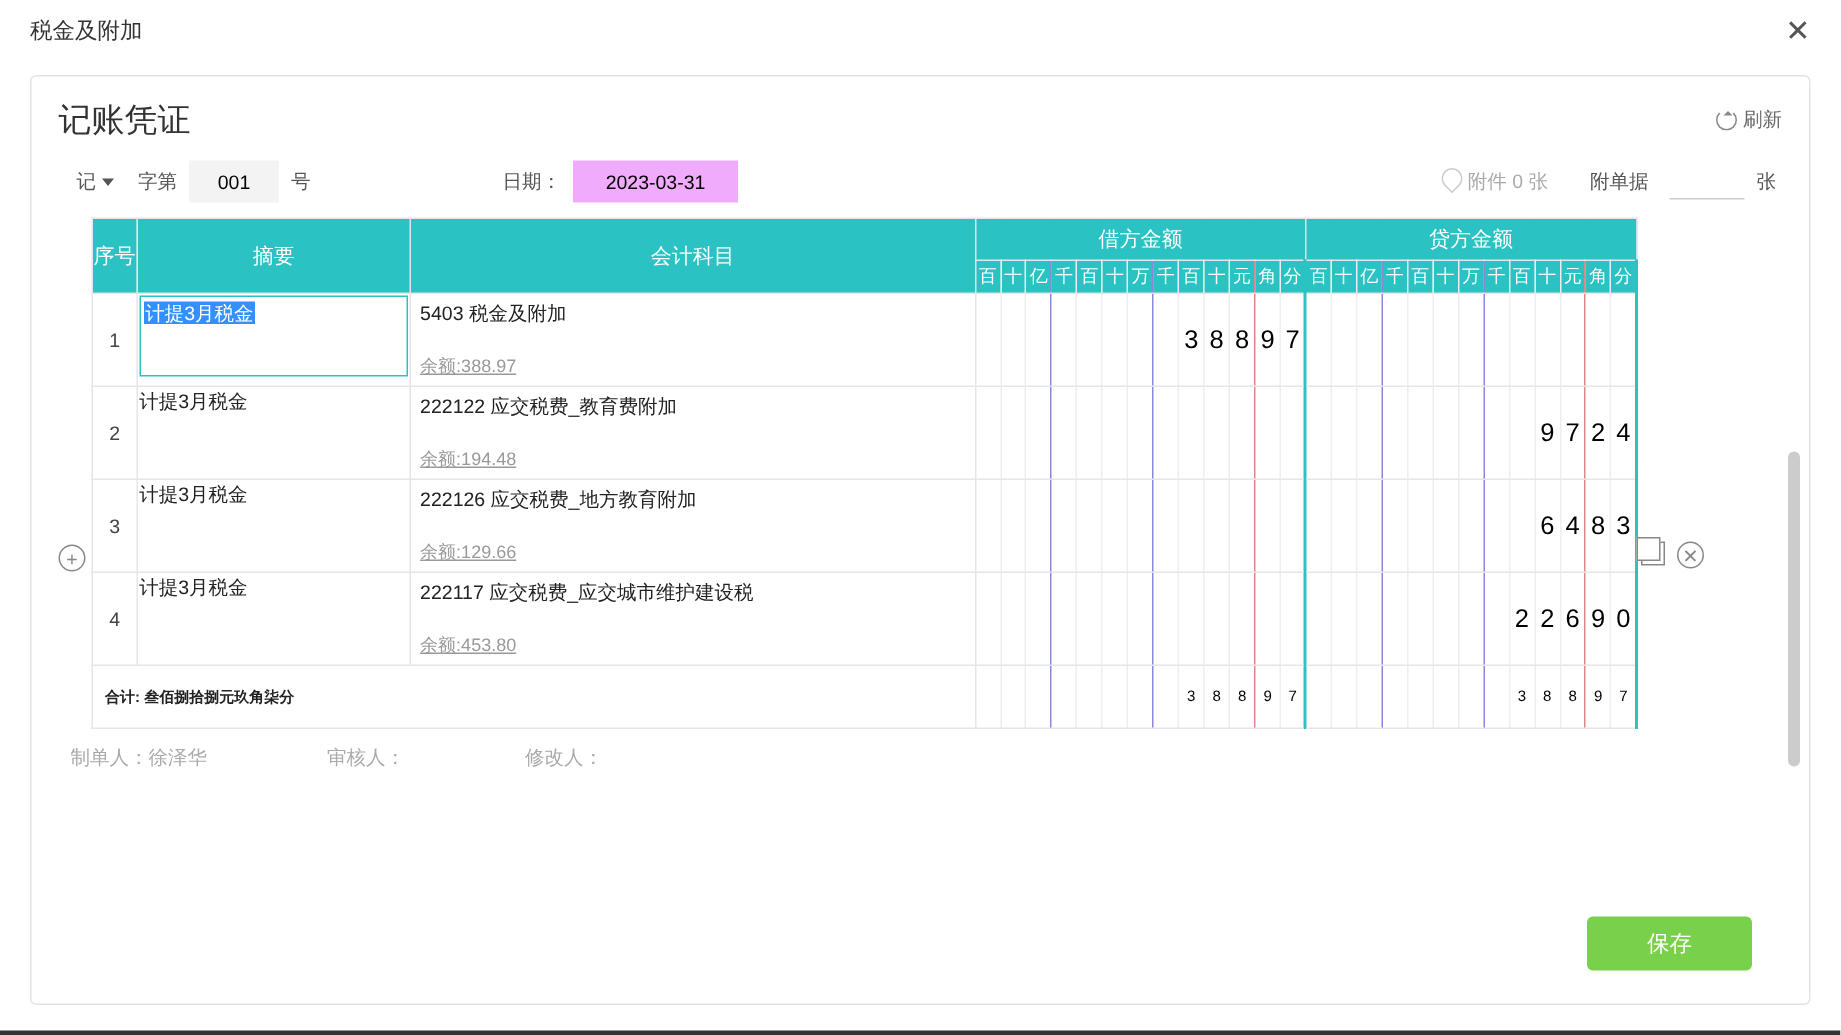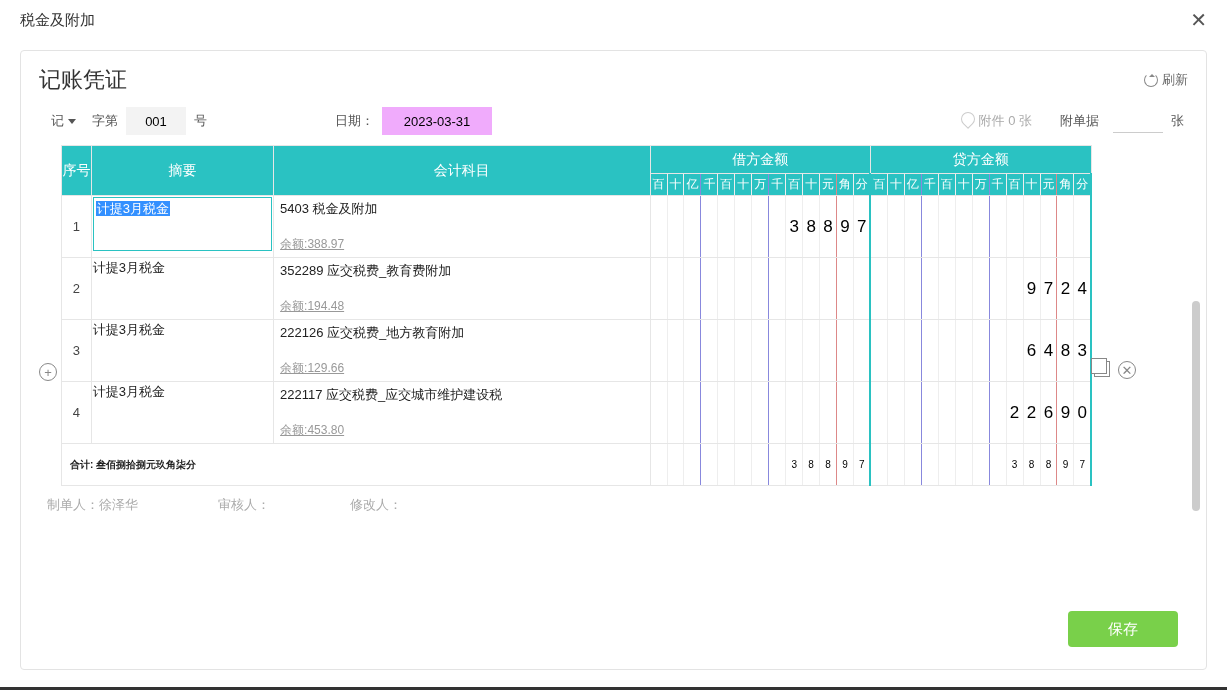--- a/index.html
+++ b/index.html
@@ -58,21 +58,21 @@
 
   .side-icons { width:46px; display:flex; flex-direction:column; align-items:center; gap:6px; padding-top: 216px; position:relative; }
   .icon-btn { width:18px;height:18px;border:1.3px solid #888;border-radius:50%;display:flex;align-items:center;justify-content:center;font-size:13px;color:#888;cursor:pointer; }
   .side-row { display:flex; gap:6px; }
   .copy-icon { width:16px;height:16px;border:1.3px solid #888;position:relative;display:inline-block; }
   .copy-icon:after { content:"";position:absolute;width:14px;height:14px;border:1.3px solid #888;top:-4px;left:-4px;background:#fff; }
 
   .scroll-thumb { position:absolute; right:6px; top:250px; width:8px; height:210px; background:#ccc; border-radius:4px; }
 
   .footer-row { display:flex; align-items:center; gap:80px; font-size:13px; color:#aaa; margin-top:10px; padding-left:8px; }
-  .save-btn { position:absolute; right:28px; bottom:22px; width:110px; height:36px; background:#79d04a; color:#fff; border:none; border-radius:4px; font-size:15px; cursor:pointer; }
+  .save-btn { position:absolute; right:38px; bottom:22px; width:110px; height:36px; background:#79d04a; color:#fff; border:none; border-radius:4px; font-size:15px; cursor:pointer; }
 
 </style>
 </head>
 <body>
 
 <div class="dialog">
   <div class="dlg-header">
     <span>税金及附加</span>
     <span class="dlg-close">✕</span>
   </div>
@@ -183,21 +183,21 @@
               <td class="d col-digit" style="vertical-align: middle;"></td>
               <td class="d col-digit" style="vertical-align: middle;"></td>
               <td class="d col-digit b-red" style="vertical-align: middle;"></td>
               <td class="d col-digit" style="vertical-align: middle;"></td>
               <td class="d col-digit b-strong" style="vertical-align: middle;"></td>
             </tr>
             <tr class="row-body">
               <td class="sn">2</td>
               <td class="summary">计提3月税金</td>
               <td class="account">
-                <div>352289 应交税费_教育费附加</div>
+                <div>222122 应交税费_教育费附加</div>
                 <div class="balance">余额:194.48</div>
               </td>
               <td class="d col-digit" style="vertical-align: middle;"></td>
               <td class="d col-digit" style="vertical-align: middle;"></td>
               <td class="d col-digit b-blue" style="vertical-align: middle;"></td>
               <td class="d col-digit" style="vertical-align: middle;"></td>
               <td class="d col-digit" style="vertical-align: middle;"></td>
               <td class="d col-digit" style="vertical-align: middle;"></td>
               <td class="d col-digit b-blue" style="vertical-align: middle;"></td>
               <td class="d col-digit" style="vertical-align: middle;"></td>

